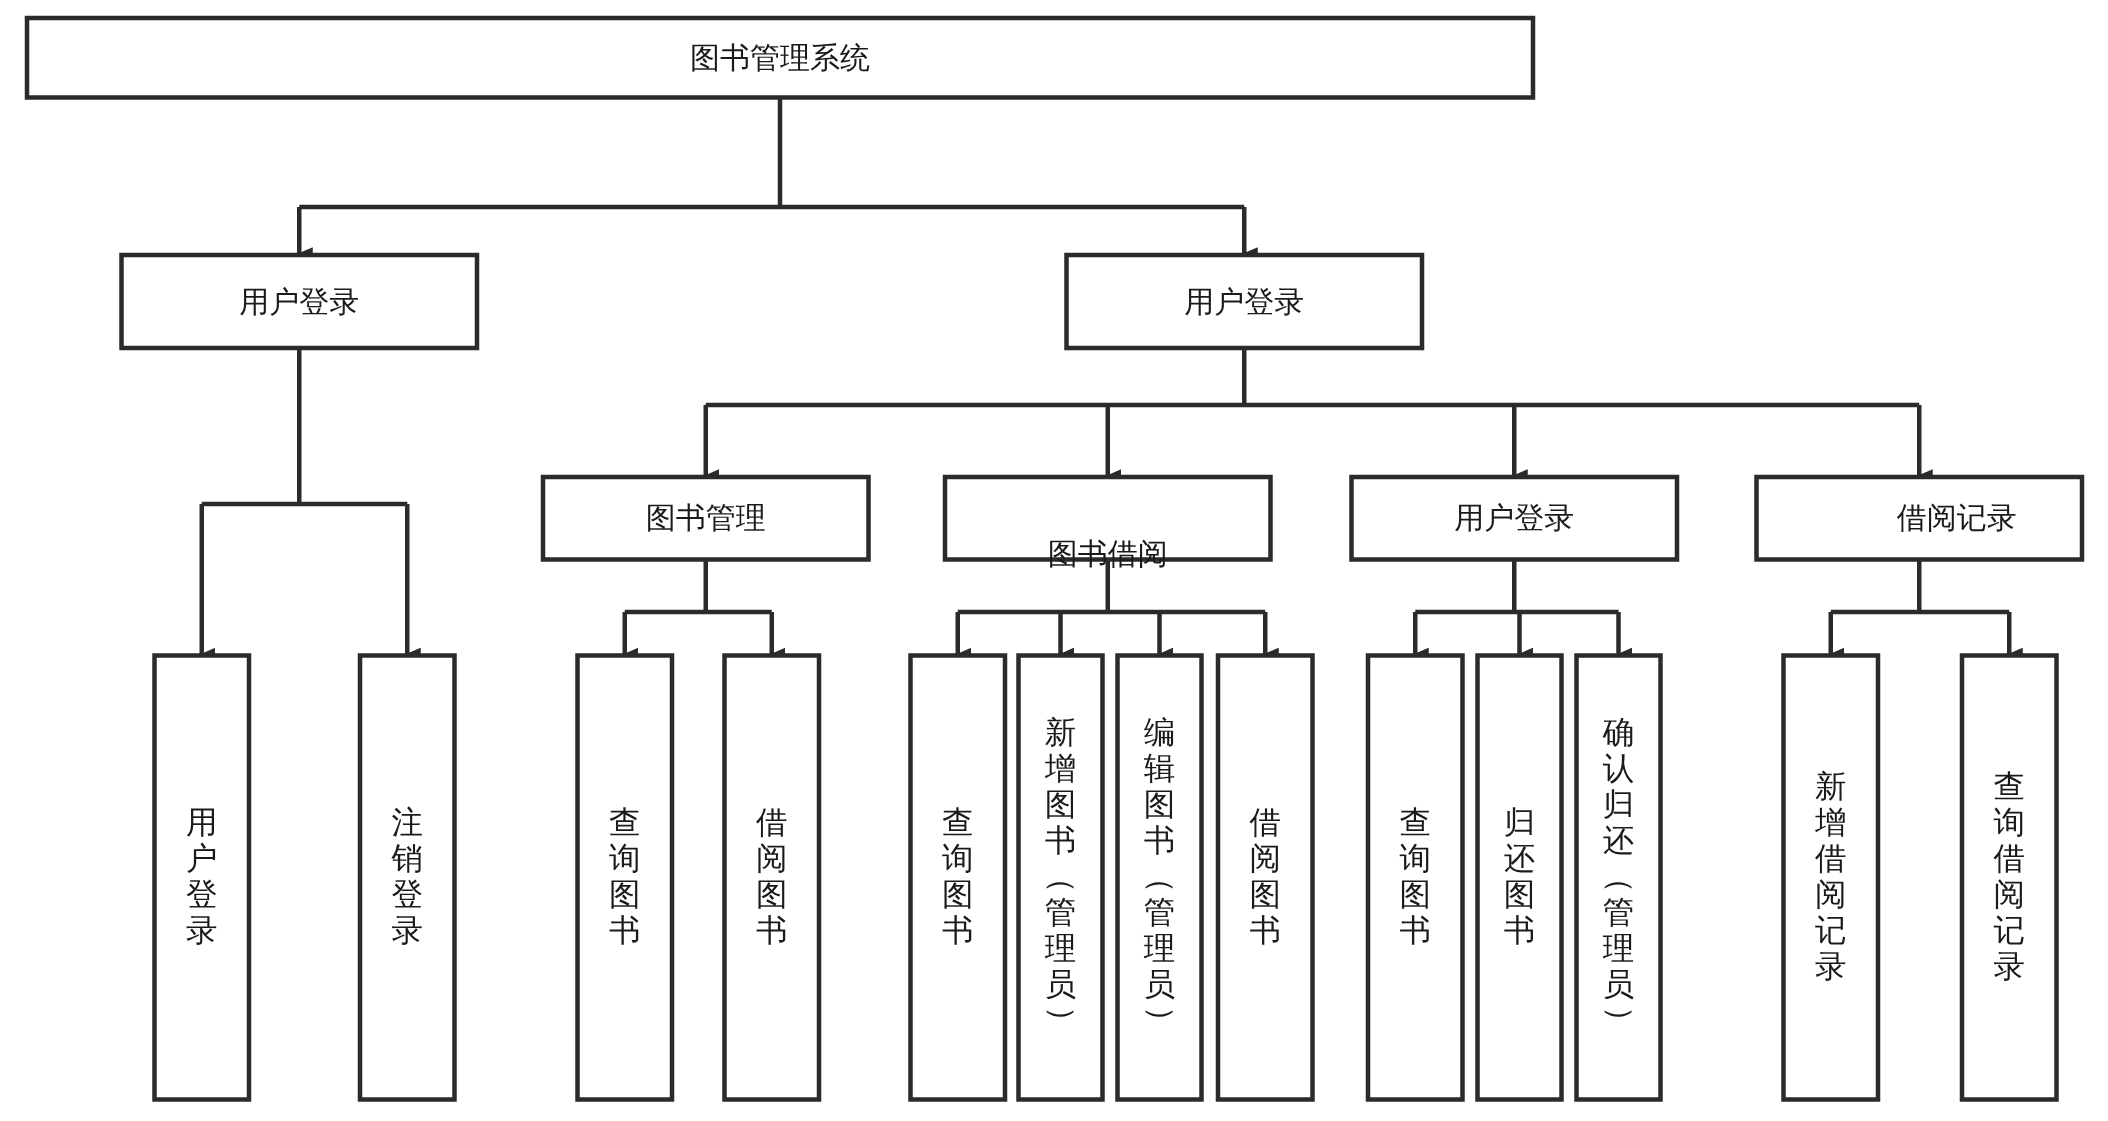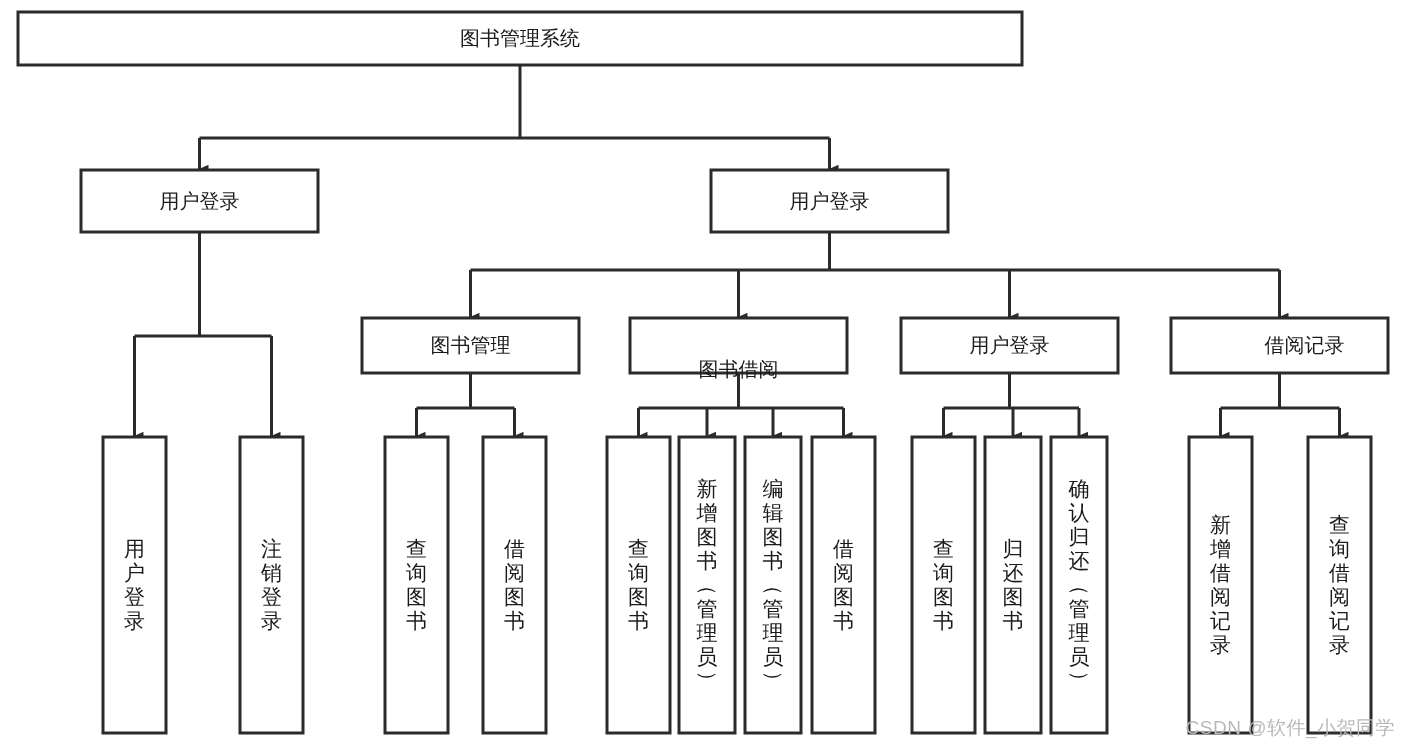--- a/index.html
+++ b/index.html
@@ -244,14 +244,13 @@
       <div class="vlabel-wrap" style="left: 1308px; width: 63px; top: 513px;">
         <span style="height: 24px; line-height: 24px;">查</span>
         <span style="height: 24px; line-height: 24px;">询</span>
         <span style="height: 24px; line-height: 24px;">借</span>
         <span style="height: 24px; line-height: 24px;">阅</span>
         <span style="height: 24px; line-height: 24px;">记</span>
         <span style="height: 24px; line-height: 24px;">录</span>
       </div>
     </div>
 
-  <div class="watermark-text">CSDN @软件_小贺同学</div>
 </div>
 
 </body></html>

